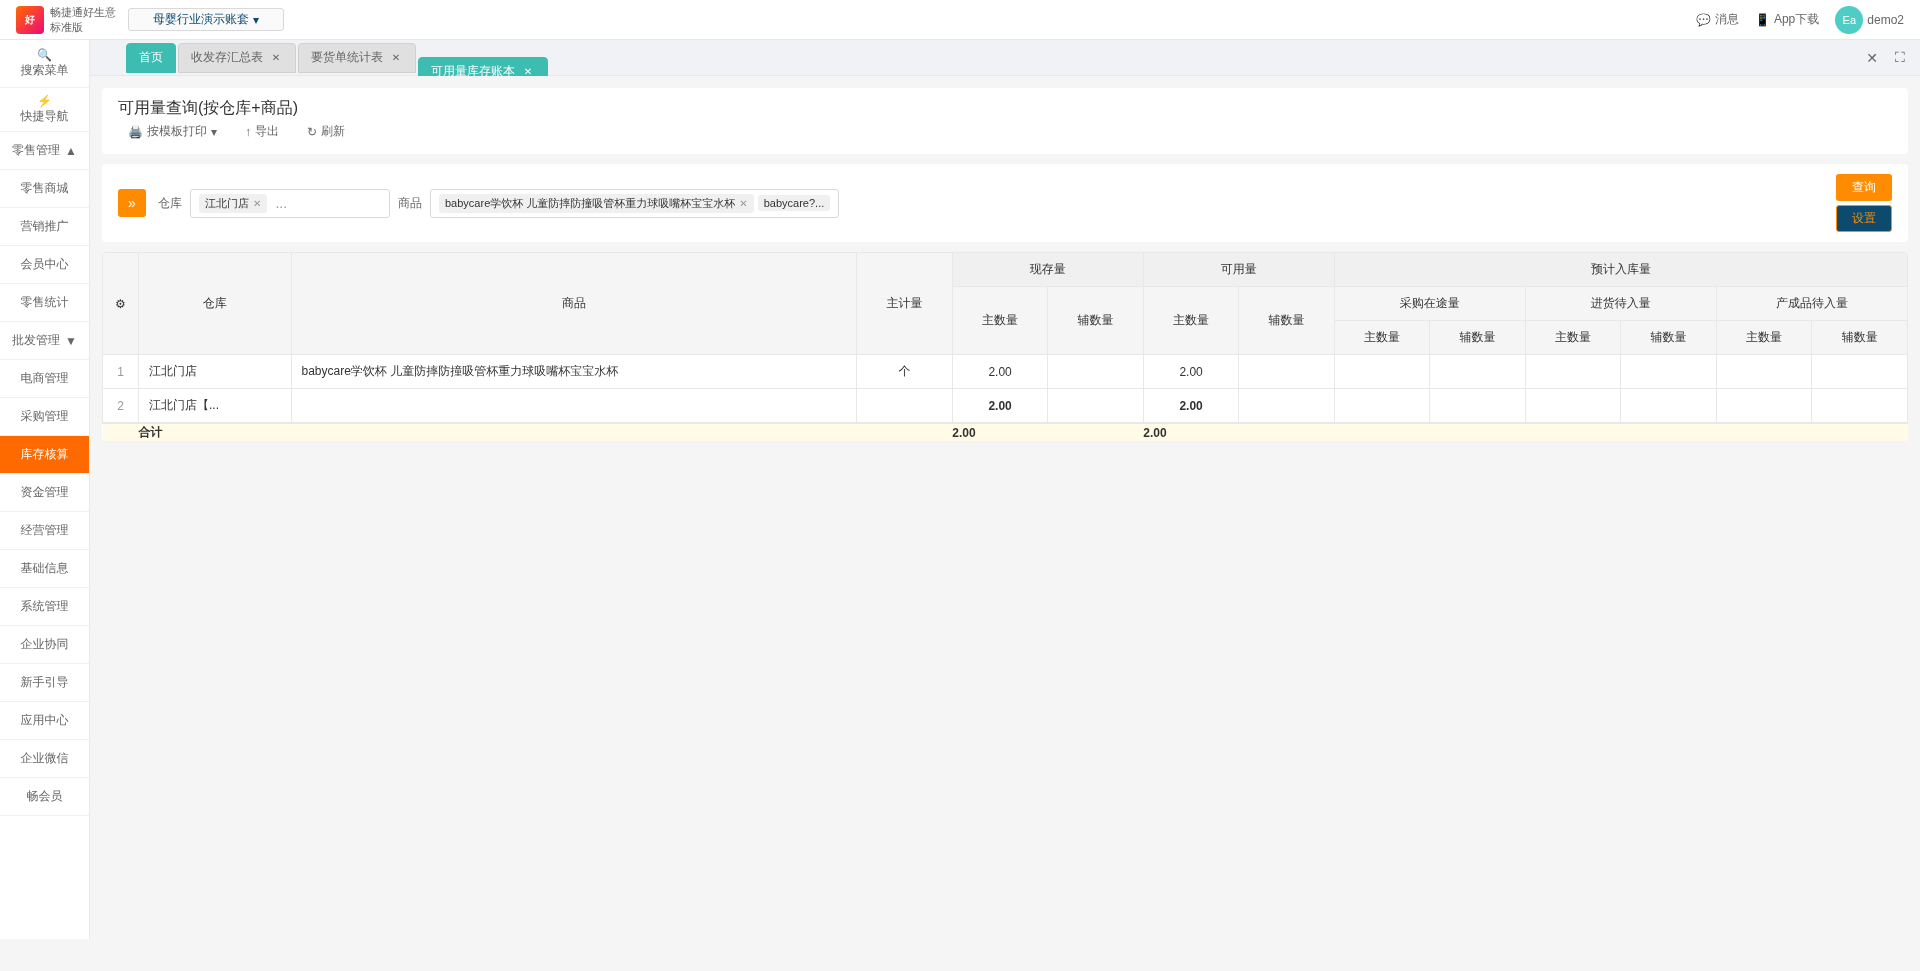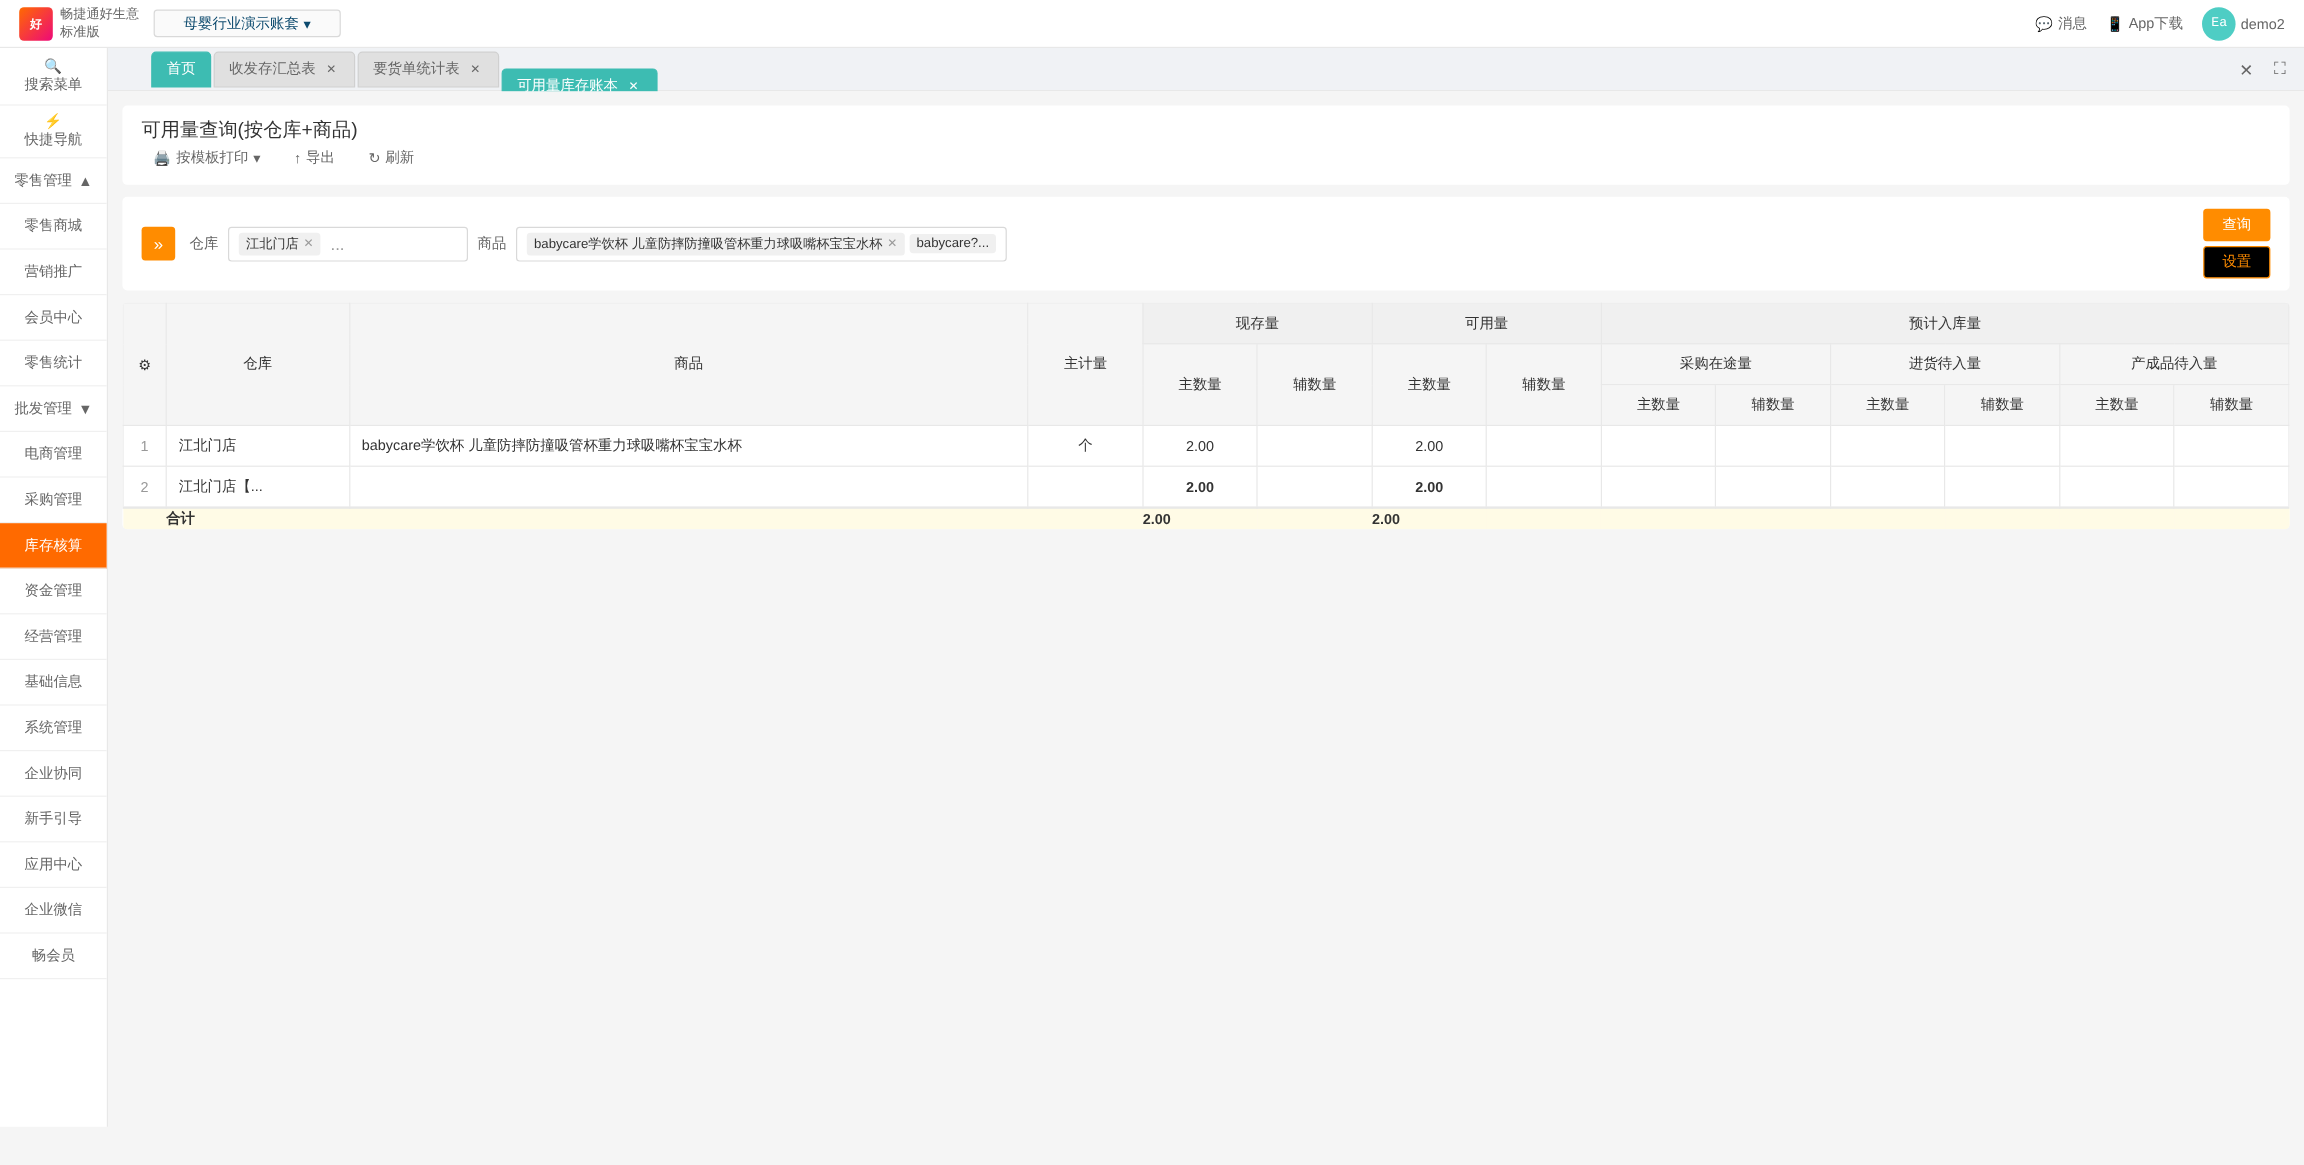--- a/index.html
+++ b/index.html
@@ -58,21 +58,20 @@
     .user-avatar {
       width: 28px;
       height: 28px;
       border-radius: 50%;
       background: #4ecdc4;
       display: flex;
       align-items: center;
       justify-content: center;
       color: white;
       font-size: 11px;
-      font-family: Liberation Mono, monospace;
     }
     .industry-selector {
       display: flex;
       align-items: center;
       gap: 4px;
       font-size: 12px;
       color: #0c4a6e;
       cursor: pointer;
       padding: 2px 24px;
       border: 1px solid #d9d9d9;
@@ -320,21 +319,21 @@
     .btn-query {
       background: #ff8c00;
       color: white;
       border: none;
       padding: 5px 16px;
       border-radius: 3px;
       cursor: pointer;
       font-size: 12px;
     }
     .btn-settings {
-      background: #000000;
+      background: #0c4a6e;
       color: #ff8c00;
       border: 1px solid #ff8c00;
       padding: 4px 4px;
       border-radius: 3px;
       cursor: pointer;
       font-size: 12px;
     }
 
     
     .table-container {

